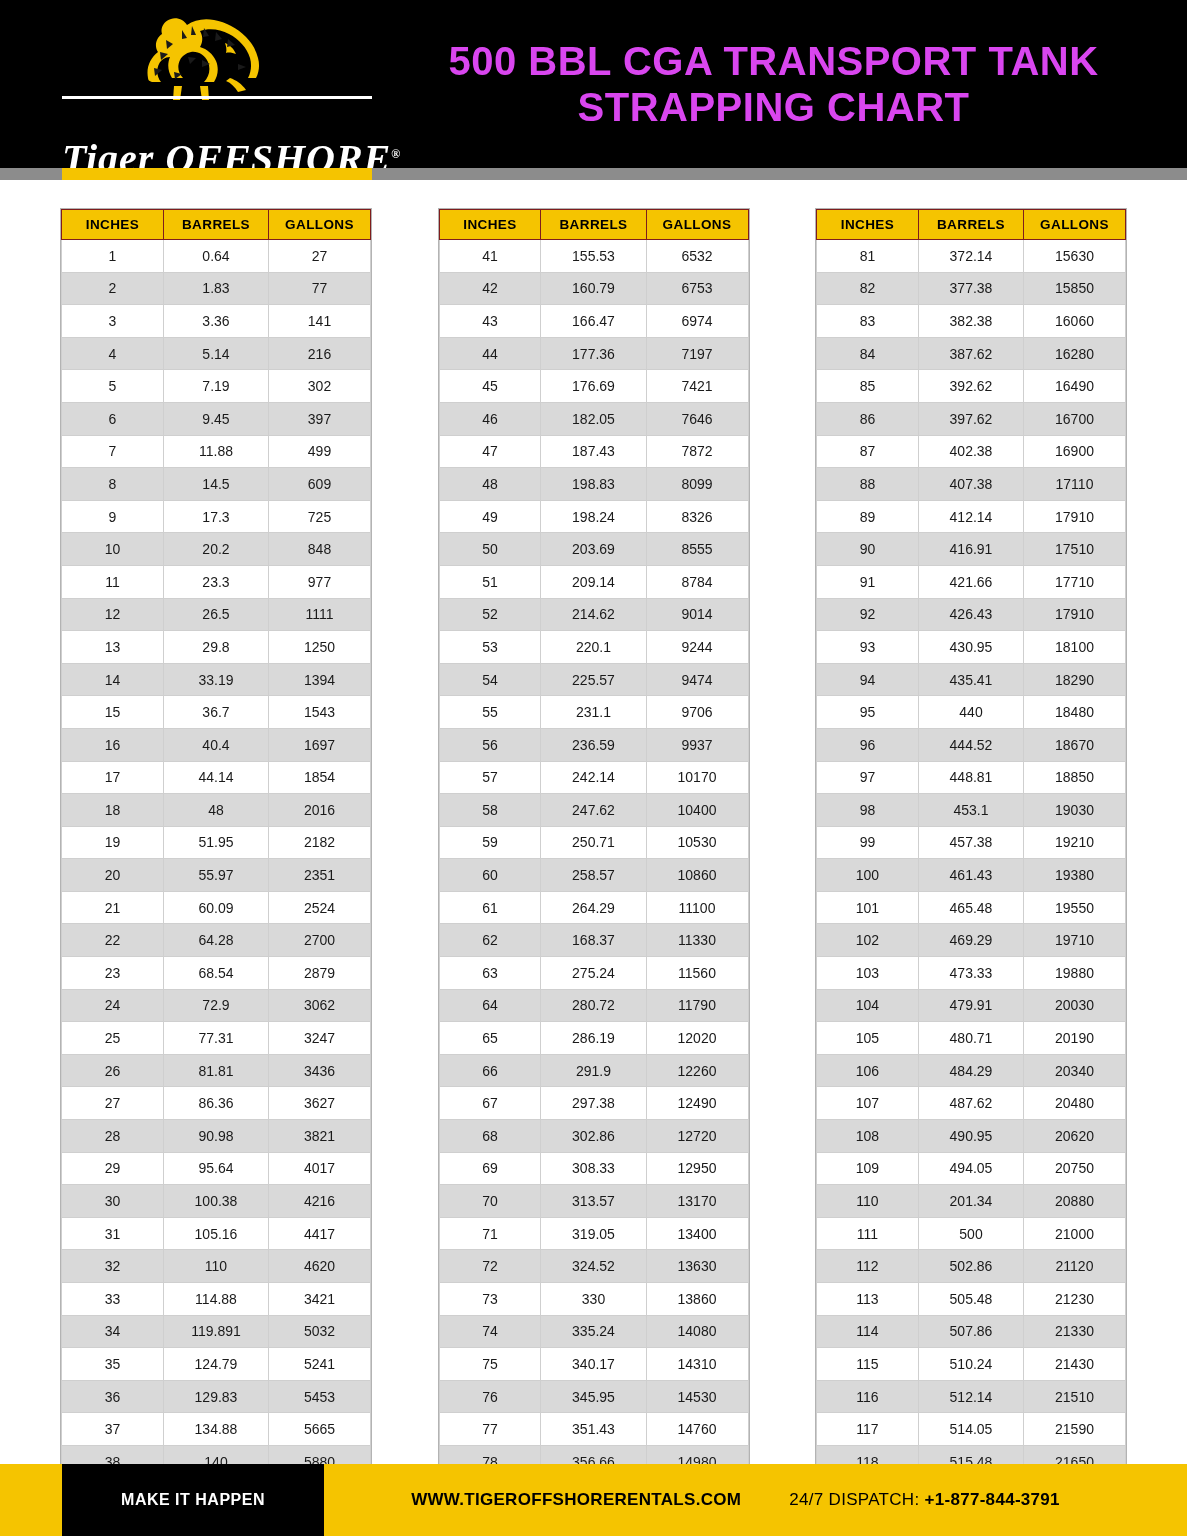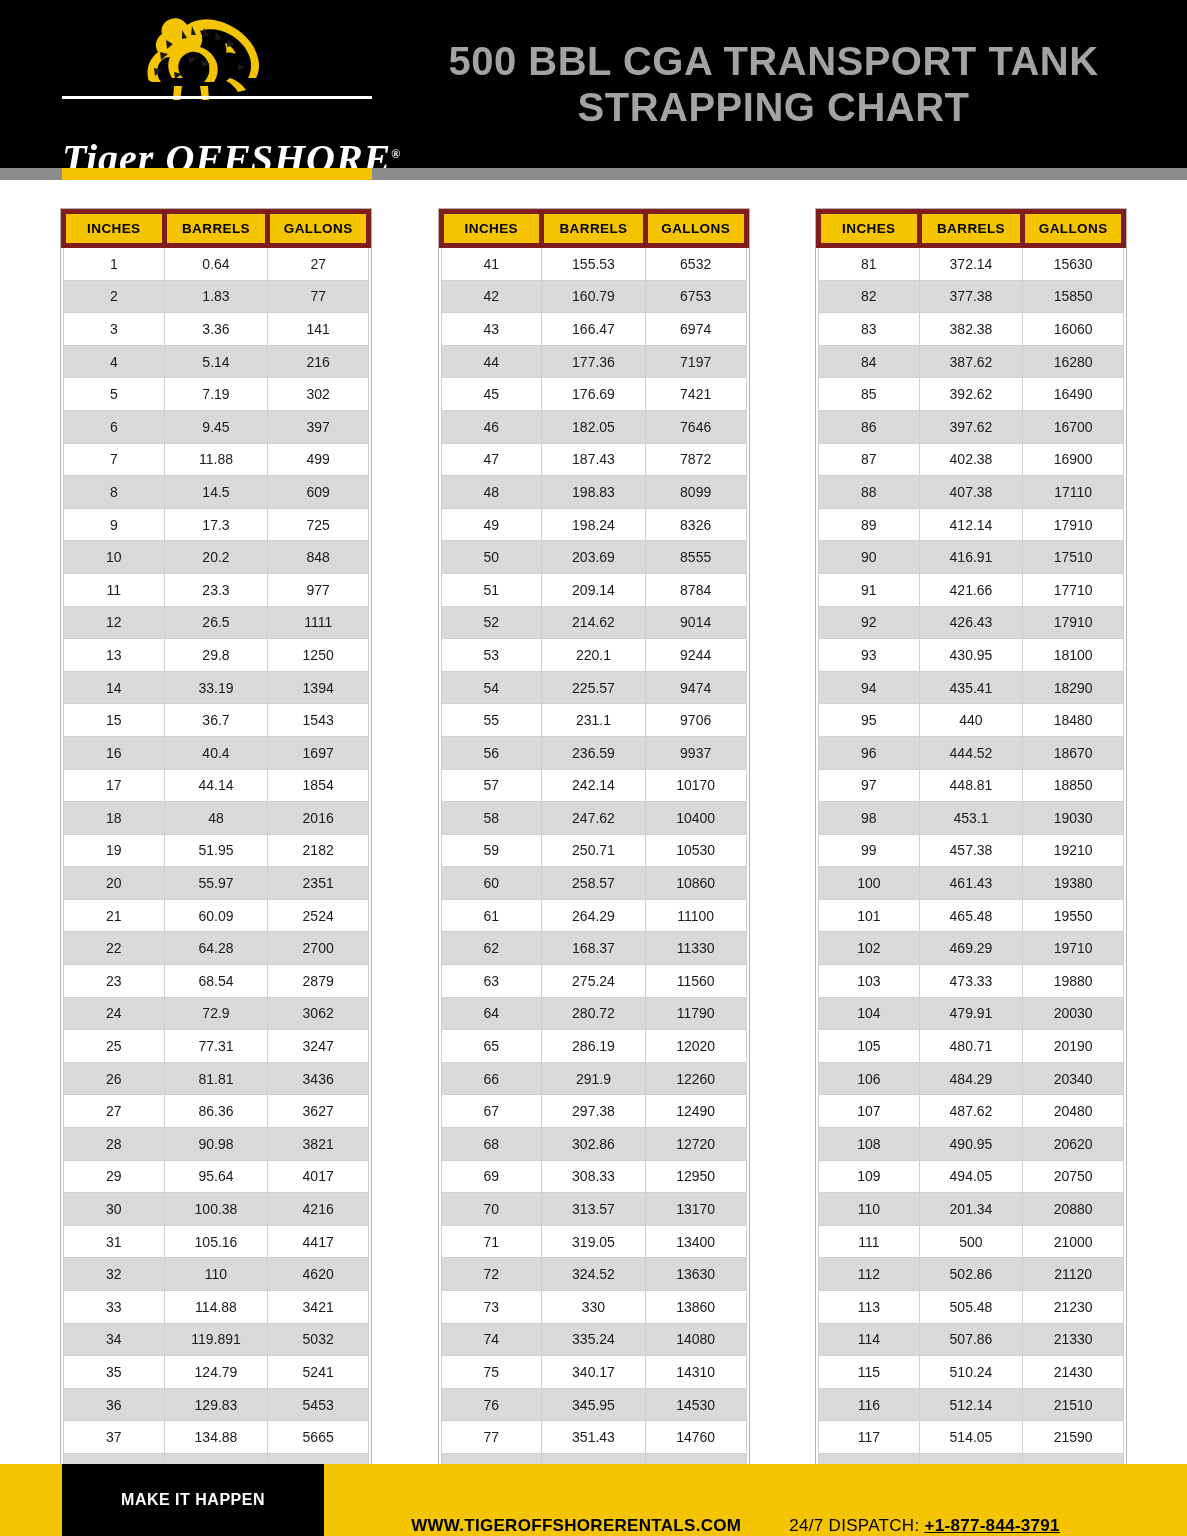--- a/index.html
+++ b/index.html
@@ -73,21 +73,21 @@
   }
   .title-block {
     flex: 1;
     text-align: center;
     padding-right: 40px;
   }
   .title-line {
     font-family: "Liberation Sans", sans-serif;
     font-weight: bold;
     font-size: 40px;
-    color: #a3a3a3;
+    color: #d946ef;
     letter-spacing: 0.5px;
     line-height: 1.15;
     text-transform: uppercase;
   }
   .header-strip {
     height: 12px;
     background: #8c8c8c;
     position: relative;
   }
   .header-strip .yellow-seg {
@@ -117,21 +117,21 @@
     width: 100%;
     table-layout: fixed;
   }
   table.strap th {
     background: #F5C400;
     color: #000000;
     font-size: 13.5px;
     font-weight: bold;
     letter-spacing: 0.4px;
     height: 27px;
-    border: 5px solid #7f1d1d;
+    border: 1px solid #7f1d1d;
     text-align: center;
   }
   table.strap td {
     font-size: 14px;
     color: #1a1a1a;
     text-align: center;
     height: 29.6px;
     border: 1px solid #cfcfcf;
     background: #ffffff;
   }
@@ -144,21 +144,21 @@
 
   
   .footer {
     position: absolute;
     left: 0;
     bottom: 0;
     width: 1187px;
     height: 72px;
     background: #F5C400;
     display: flex;
-    align-items: flex-end;
+    align-items: center;
   }
   .footer-black {
     width: 262px;
     height: 72px;
     background: #000000;
     color: #ffffff;
     display: flex;
     align-items: center;
     justify-content: center;
     font-size: 16px;
@@ -185,21 +185,21 @@
     font-weight: bold;
     color: #000000;
     letter-spacing: 0.3px;
   }
   .footer-dispatch {
     font-size: 17px;
     color: #000000;
     letter-spacing: 0.3px;
   }
   .footer-dispatch .label { font-weight: normal; }
-  .footer-dispatch .phone { font-weight: bold; text-decoration: underline; }
+  .footer-dispatch .phone { font-weight: bold; }
 </style>
 </head>
 <body>
 
 <div class="page">
 
   <div class="header">
 
     <div class="logo-block">
       <svg class="tiger-svg" width="150" height="96" viewBox="0 0 150 96">

